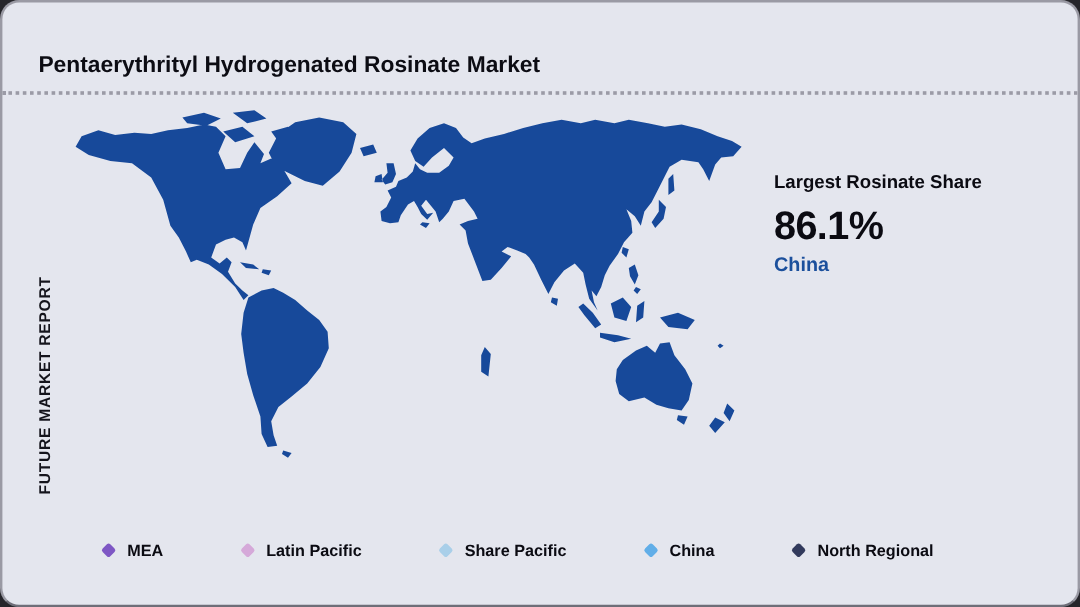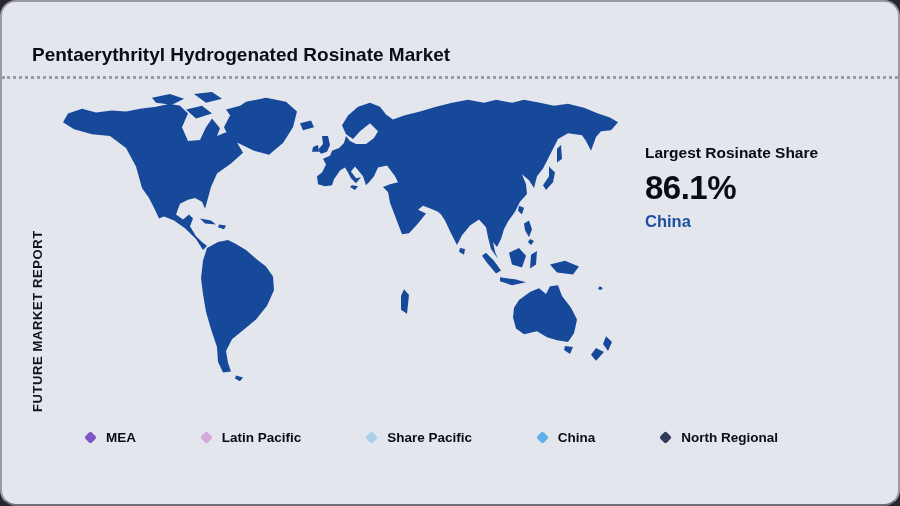--- a/index.html
+++ b/index.html
@@ -42,22 +42,22 @@
   .map-wrap{position:absolute;left:58px;top:88px;width:566px;height:310px;}
   .map-wrap svg{width:100%;height:100%;display:block;}
   
   .stats{position:absolute;left:643px;top:140px;width:240px;}
   .stat{margin-bottom:38px;}
   .stat-label{font-size:15.5px;font-weight:bold;color:#0b0b12;line-height:22px;}
   .stat-value{font-size:33px;font-weight:bold;color:#0b0b12;letter-spacing:-0.5px;line-height:40px;margin-top:4px;}
   .stat-region{font-size:16.5px;font-weight:bold;color:#1c509c;line-height:22px;margin-top:2px;}
   
   .legend{
-    position:absolute;left:84px;top:428px;width:692px;height:24px;
-    display:flex;justify-content:space-between;align-items:flex-start;
+    position:absolute;left:84px;top:444px;width:692px;height:24px;
+    display:flex;justify-content:space-between;align-items:center;
   }
   .legend-item{display:flex;align-items:center;}
   .legend-swatch{
     width:9px;height:9px;border-radius:2px;
     transform:rotate(45deg);
     margin-right:11px;flex:0 0 auto;
   }
   .legend-label{font-size:13.5px;font-weight:bold;color:#0b0b12;white-space:nowrap;}
 </style>
 </head>

